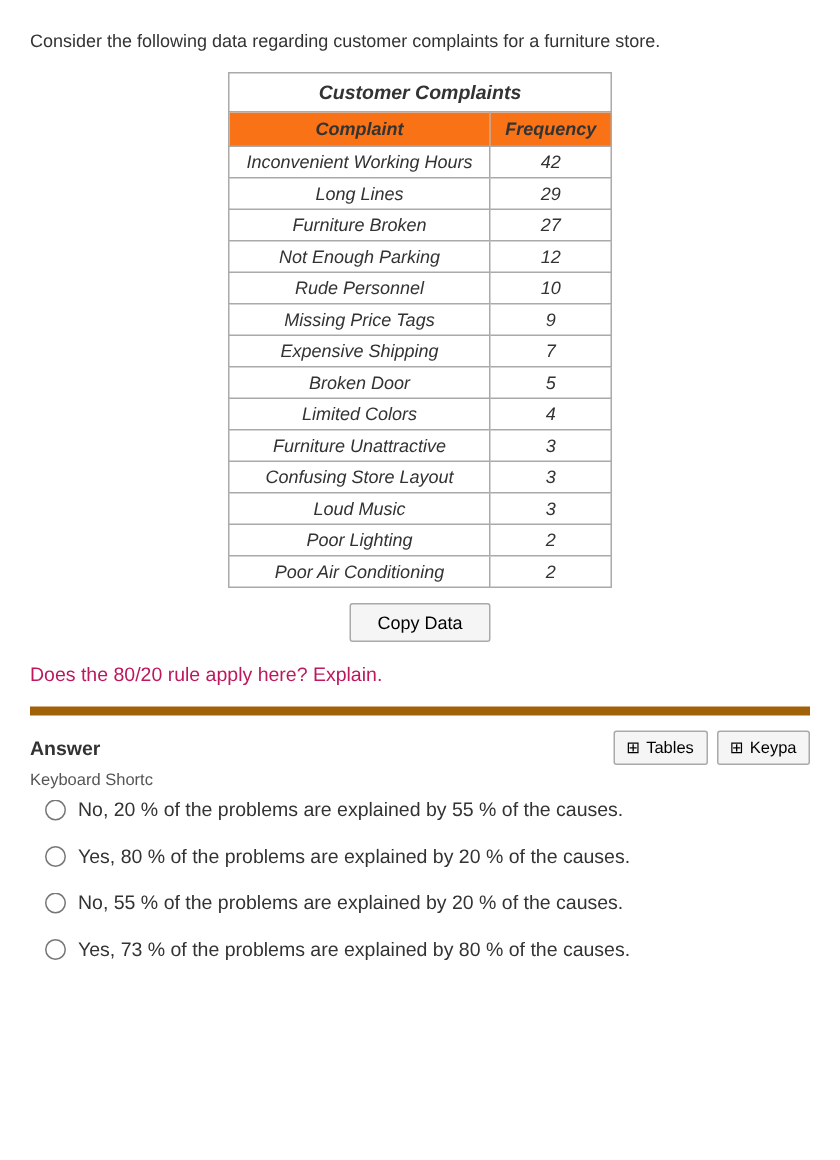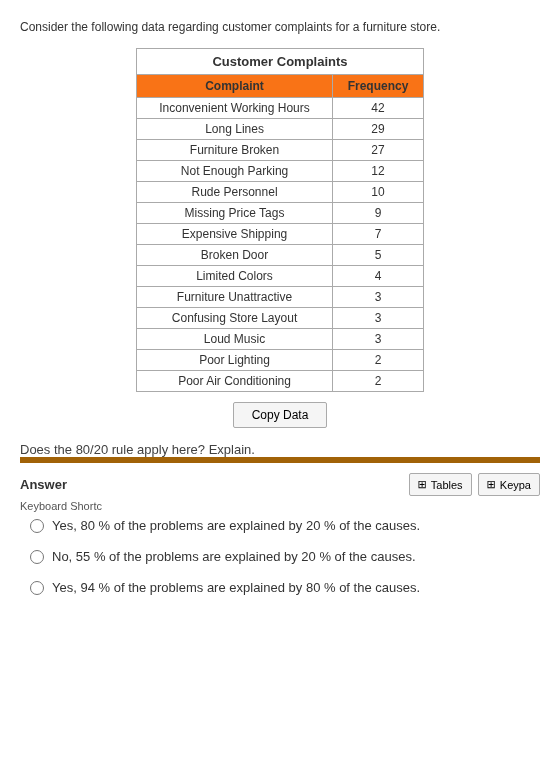--- a/index.html
+++ b/index.html
@@ -20,21 +20,22 @@
       color: #333;
       margin-bottom: 14px;
     }
     .table-wrapper {
       display: flex;
       justify-content: center;
       margin-bottom: 10px;
     }
     table {
       border-collapse: collapse;
-      width: 288px;
+      width: 256px;
+      font-style: italic;
     }
     table caption {
       font-weight: bold;
       font-size: 13px;
       background: #fff;
       border: 1px solid #aaa;
       border-bottom: none;
       padding: 5px 8px;
       text-align: center;
     }
@@ -66,21 +67,22 @@
     .copy-data-btn {
       border: 1px solid #aaa;
       background: #f5f5f5;
       padding: 5px 18px;
       font-size: 12px;
       cursor: pointer;
       border-radius: 2px;
     }
     .question-text {
       font-size: 13px;
-      color: #404040;
+      color: #be185d;
+      margin-bottom: 14px;
     }
     .answer-section {
       border-top: 6px solid #a16207;
       padding-top: 10px;
       margin-bottom: 6px;
     }
     .answer-header-row {
       display: flex;
       align-items: center;
       justify-content: space-between;
@@ -228,27 +230,31 @@
         <button class="toolbar-btn">
           <span>⊞</span>
           <span>Keypa</span>
         </button>
       </div>
     </div>
     <div class="keyboard-shortcut-text">Keyboard Shortc</div>
   </div>
 
   <div class="options-container" id="options-container">
+  <div class="option-row">
+        <input type="radio" name="answer-option" style="">
+        <span class="option-text">No, 20 % of the problems are explained by 55 % of the causes.</span>
+      </div>
       <div class="option-row">
         <input type="radio" name="answer-option" style="">
         <span class="option-text">Yes, 80 % of the problems are explained by 20 % of the causes.</span>
       </div>
       <div class="option-row">
         <input type="radio" name="answer-option" style="">
         <span class="option-text">No, 55 % of the problems are explained by 20 % of the causes.</span>
       </div>
       <div class="option-row">
         <input type="radio" name="answer-option" style="">
-        <span class="option-text">Yes, 94 % of the problems are explained by 80 % of the causes.</span>
+        <span class="option-text">Yes, 73 % of the problems are explained by 80 % of the causes.</span>
       </div>
     </div>
 
 </div>
 
 </body></html>

